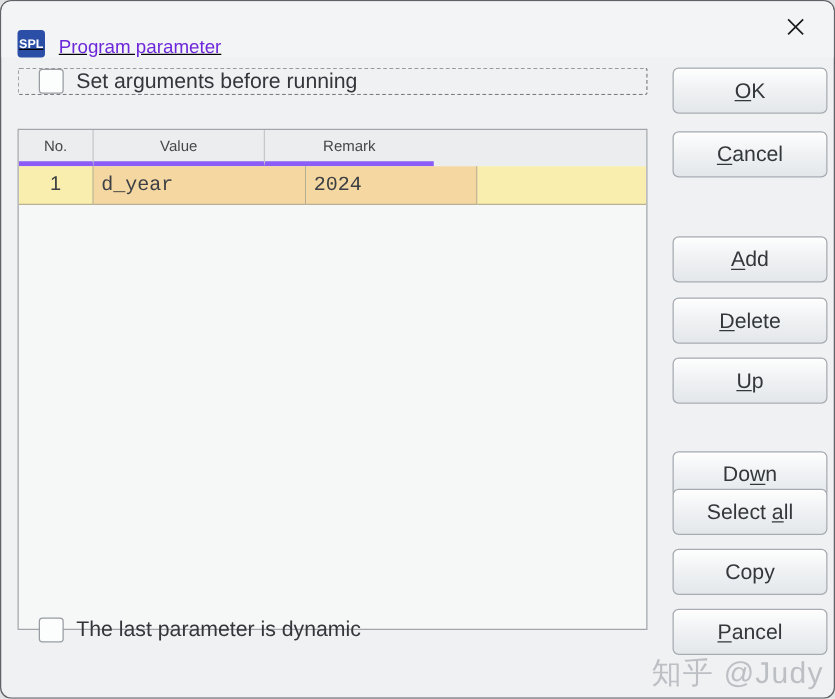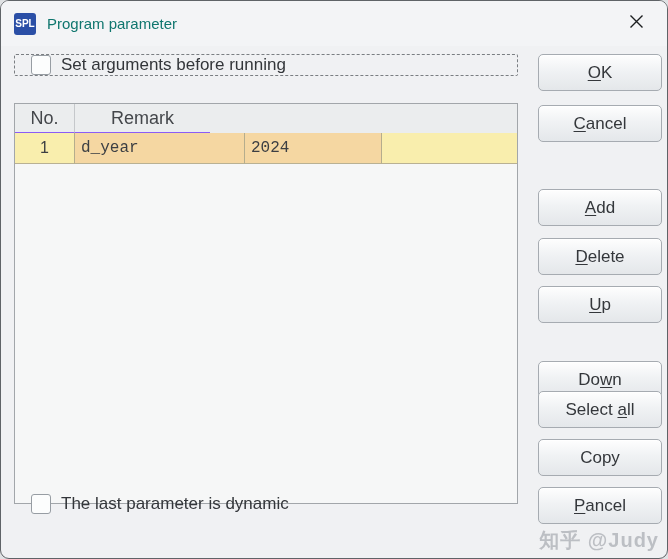--- a/index.html
+++ b/index.html
@@ -15,36 +15,36 @@
     background: var(--dialog-bg);
     border: 1px solid #5f6367;
     border-radius: 9px;
     box-sizing: border-box;
     overflow: hidden;
   }
   
   .titlebar {
     position: absolute; left: 0; top: 0; right: 0; height: 45px;
     background: var(--titlebar-bg);
-    display: flex; align-items: center;
+    display: flex; align-items: flex-end; text-decoration: underline;
   }
   .app-icon {
     width: 22px; height: 22px;
     margin-left: 13px;
     background: var(--icon-blue);
     border-radius: 3px;
     color: #ffffff;
     font-size: 10px; font-weight: bold;
     display: flex; align-items: center; justify-content: center;
     letter-spacing: 0px;
   }
   .win-title {
     margin-left: 11px;
     font-size: 15px;
-    color: #0f766e;
+    color: #6d28d9;
   }
   .close-btn {
     position: absolute; right: 8px; top: 0; width: 46px; height: 45px;
     display: flex; align-items: center; justify-content: center;
     cursor: default;
   }
   
   .focus-box {
     position: absolute; left: 13px; top: 53px; width: 504px; height: 22px;
     border: 1px dashed #7a7e82;
@@ -77,23 +77,23 @@
     position: absolute; left: 13px; top: 102px; width: 504px; height: 401px;
     background: var(--table-bg);
     border: 1px solid #a2a6aa;
     box-sizing: border-box;
     overflow: hidden;
   }
   .trow { display: flex; width: 100%; }
   .thead { height: 29px; background: var(--header-bg); }
   .thead .cell {
     border-right: 1px solid #c5c8cb;
-    border-bottom: 1px solid #8b5cf6;
+    border-bottom: 4px solid #8b5cf6;
     color: #44474b;
-    font-size: 18px;
+    font-size: 12px;
     display: flex; align-items: center; justify-content: center;
     box-sizing: border-box;
     text-align: right;
   }
   .tdata { height: 31px; }
   .tdata .cell {
     border-right: 1px solid #b5ad8d;
     border-bottom: 1px solid #b9b193;
     font-size: 16px;
     color: #3c3f43;
@@ -127,27 +127,26 @@
   .b-add    { top: 188px; }
   .b-delete { top: 237px; }
   .b-up     { top: 285px; }
   .b-down   { top: 333px; margin-top: 27px; }
   .b-selall { top: 390px; }
   .b-copy   { top: 438px; }
   .b-paste  { top: 486px; }
   
   .watermark {
     position: absolute; right: 8px; bottom: 4px;
-    font-size: 20px;
+    font-size: 24px;
     color: rgba(145, 150, 156, 0.55);
     letter-spacing: 1px;
     pointer-events: none;
     z-index: 5;
     white-space: nowrap;
-    font-weight: bold;
   }
 </style>
 </head>
 <body>
 
 <div class="dialog">
 
   <div class="titlebar">
     <div class="app-icon">SPL</div>
     <div class="win-title">Program parameter</div>
@@ -161,20 +160,21 @@
   </div>
 
   <div class="focus-box">
     <span class="checkbox"></span>
     <span class="cb-label">Set arguments before running</span>
   </div>
 
   <div class="ptable">
     <div class="trow thead">
       <div class="cell c-no">No.</div>
+      <div class="cell c-value">Value</div>
       <div class="cell c-remark">Remark</div>
     </div>
     <div class="trow tdata">
       <div class="cell c-no bg-plain">1</div>
       <div class="cell c-name bg-selected">d_year</div>
       <div class="cell c-value bg-selected">2024</div>
       <div class="cell c-remark bg-plain"></div>
     </div>
   </div>
 

